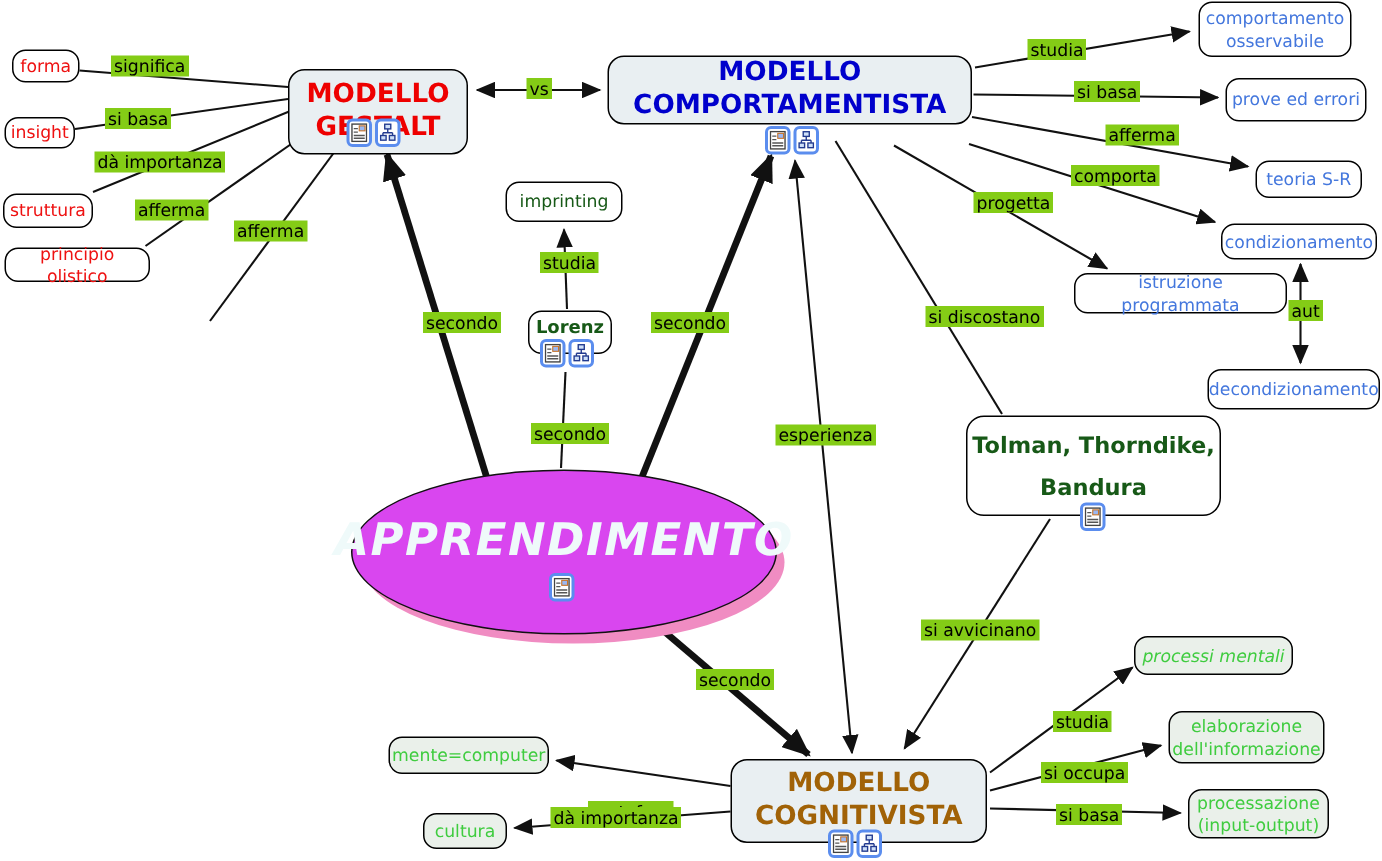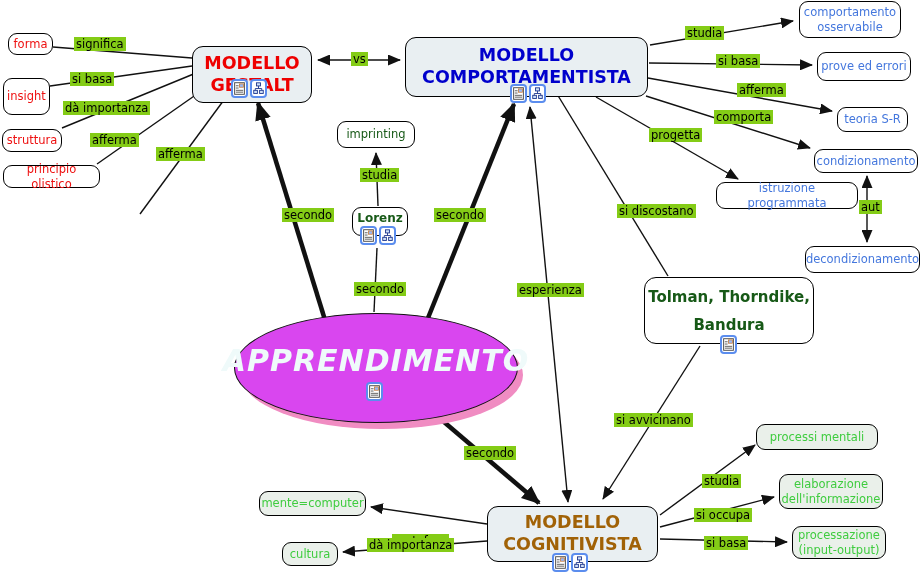--- a/index.html
+++ b/index.html
@@ -96,41 +96,41 @@
       <line x1="428" y1="318" x2="514" y2="104" marker-end="url(#mt)"></line>
       <line x1="437" y1="416" x2="539" y2="503" marker-end="url(#mt)"></line>
     </g>
   </svg>
 
   <div class="ellipse">
     <span class="etxt">APPRENDIMENTO</span>
   </div>
 
   <div class="model gestalt-t" style="left:192px;top:31px;width:120px;height:57px;">MODELLO GESTALT</div>
-  <div class="model comp-t" style="left:405px;top:37px;width:243px;height:60px;">MODELLO COMPORTAMENTISTA</div>
+  <div class="model comp-t" style="left:405px;top:37px;width:243px;height:46px;">MODELLO COMPORTAMENTISTA</div>
   <div class="model cogn-t" style="left:487px;top:506px;width:171px;height:56px;">MODELLO COGNITIVISTA</div>
   <div class="leaf tolman darkgreen-leaf" style="left:644px;top:277px;width:170px;height:67px;border-radius:12px;">Tolman, Thorndike, Bandura</div>
   <div class="leaf lorenz darkgreen-leaf" style="left:352px;top:207px;width:56px;height:29px;">Lorenz</div>
   <div class="leaf darkgreen-leaf" style="left:337px;top:121px;width:78px;height:27px;">imprinting</div>
 
   <div class="leaf red-leaf" style="left:8px;top:33px;width:45px;height:22px;">forma</div>
-  <div class="leaf red-leaf" style="left:3px;top:78px;width:47px;height:37px;">insight</div>
+  <div class="leaf red-leaf" style="left:3px;top:78px;width:47px;height:21px;">insight</div>
   <div class="leaf red-leaf" style="left:2px;top:129px;width:60px;height:23px;">struttura</div>
   <div class="leaf red-leaf" style="left:3px;top:165px;width:97px;height:23px;">principio olistico</div>
 
   <div class="leaf blue-leaf" style="left:799px;top:1px;width:102px;height:37px;">comportamento osservabile</div>
   <div class="leaf blue-leaf" style="left:817px;top:52px;width:94px;height:29px;">prove ed errori</div>
   <div class="leaf blue-leaf" style="left:837px;top:107px;width:71px;height:25px;">teoria S-R</div>
   <div class="leaf blue-leaf" style="left:814px;top:149px;width:104px;height:24px;">condizionamento</div>
   <div class="leaf blue-leaf" style="left:716px;top:182px;width:142px;height:27px;">istruzione programmata</div>
   <div class="leaf blue-leaf" style="left:805px;top:246px;width:115px;height:27px;">decondizionamento</div>
 
   <div class="leaf green-leaf" style="left:259px;top:491px;width:107px;height:25px;">mente=computer</div>
   <div class="leaf green-leaf" style="left:282px;top:542px;width:56px;height:24px;">cultura</div>
-  <div class="leaf green-leaf" style="left:756px;top:424px;width:122px;height:26px;">processi mentali</div>
+  <div class="leaf green-leaf" style="left:756px;top:424px;width:106px;height:26px;font-style:italic;">processi mentali</div>
   <div class="leaf green-leaf" style="left:779px;top:474px;width:104px;height:35px;">elaborazione dell'informazione</div>
   <div class="leaf green-leaf" style="left:792px;top:526px;width:94px;height:33px;">processazione (input-output)</div>
 
   <span class="lbl" style="left:74px;top:37px;">significa</span>
   <span class="lbl" style="left:70px;top:72px;">si basa</span>
   <span class="lbl" style="left:63px;top:101px;">dà importanza</span>
   <span class="lbl" style="left:90px;top:133px;">afferma</span>
   <span class="lbl" style="left:156px;top:147px;">afferma</span>
   <span class="lbl" style="left:351px;top:52px;">vs</span>
   <span class="lbl" style="left:685px;top:26px;">studia</span>

